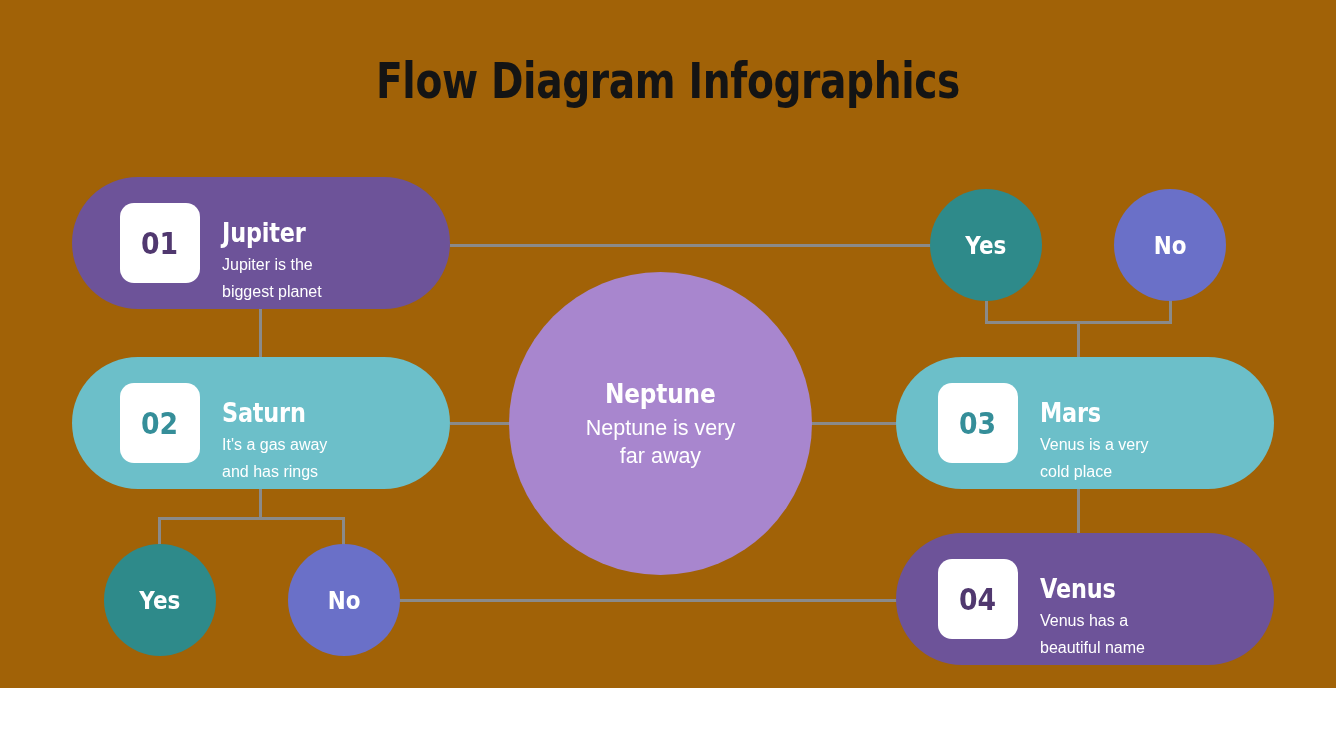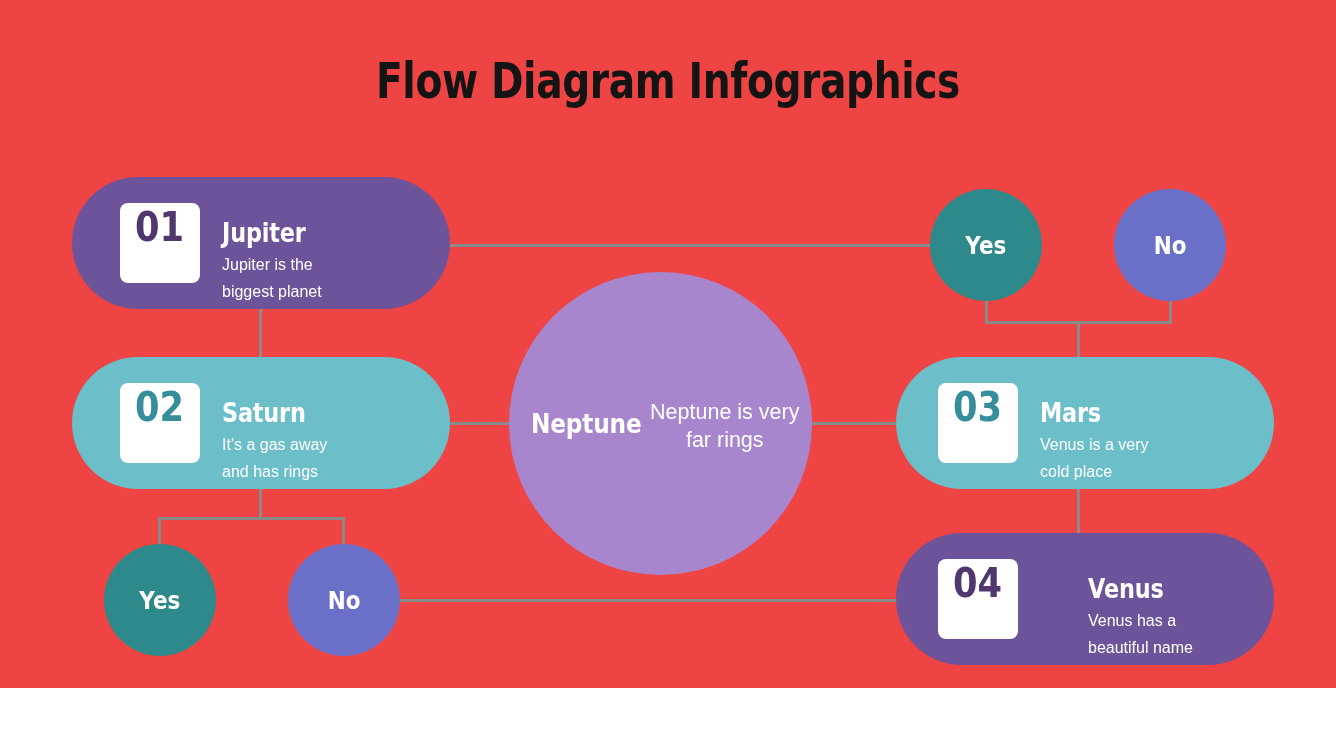--- a/index.html
+++ b/index.html
@@ -14,21 +14,21 @@
     overflow: hidden;
     font-family: "Liberation Sans", sans-serif;
     -webkit-font-smoothing: antialiased;
   }
 
   #slide {
     position: absolute;
     left: 0; top: 0;
     width: 1336px;
     height: 688px;
-    background: #ef4444;
+    background: #a16207;
   }
 
   
   .title {
     position: absolute;
     left: 0;
     top: 52px;
     width: 1336px;
     text-align: center;
     font-family: "DejaVu Sans", sans-serif;
@@ -62,27 +62,28 @@
     position: absolute;
     display: flex;
     align-items: center;
     border-radius: 80px;
     box-sizing: border-box;
   }
   .card .badge {
     width: 80px;
     height: 80px;
     background: #ffffff;
-    border-radius: 8px;
-    display: flex;
+    border-radius: 14px;
+    display: flex;
+    align-items: center;
     justify-content: center;
     flex: 0 0 auto;
     font-family: "DejaVu Sans", sans-serif;
     font-weight: bold;
-    font-size: 41px;
+    font-size: 31px;
     transform: none;
   }
   .card .badge span {
     display: block;
     transform: scaleX(0.86);
   }
   .card .textblock {
     margin-left: 22px;
     color: #ffffff;
     margin-top: 36px;
@@ -120,36 +121,35 @@
   }
   #card-mars {
     left: 896px; top: 357px; width: 378px; height: 132px;
     background: #6cbfc9;
     padding-left: 42px;
   }
   #card-venus {
     left: 896px; top: 533px; width: 378px; height: 132px;
     background: #6d5399;
     padding-left: 42px;
-    gap: 48px;
   }
   #card-jupiter .badge span, #card-venus .badge span { color: #50386f; }
   #card-saturn .badge span, #card-mars .badge span { color: #358e99; }
 
   
   #neptune {
     position: absolute;
     left: 509px;
     top: 272px;
     width: 303px;
     height: 303px;
     border-radius: 50%;
     background: #a886ce;
     display: flex;
-    flex-direction: row;
+    flex-direction: column;
     align-items: center;
     justify-content: center;
     text-align: center;
     color: #ffffff;
   }
   #neptune .ntitle {
     font-family: "DejaVu Sans", sans-serif;
     font-weight: bold;
     font-size: 27px;
     line-height: 32px;
@@ -263,21 +263,21 @@
     <div class="textblock">
       <div class="ctitle">Venus</div>
       <div class="cdesc">Venus has a
 beautiful name</div>
     </div>
   </div>
 
   <div id="neptune">
     <div class="ntitle">Neptune</div>
     <div class="ndesc">Neptune is very
-far rings</div>
+far away</div>
   </div>
 
   <div class="decision yes" id="dec-yes-right">
     <span>Yes</span>
   </div>
   <div class="decision no" id="dec-no-right">
     <span>No</span>
   </div>
   <div class="decision yes" id="dec-yes-left">
     <span>Yes</span>

